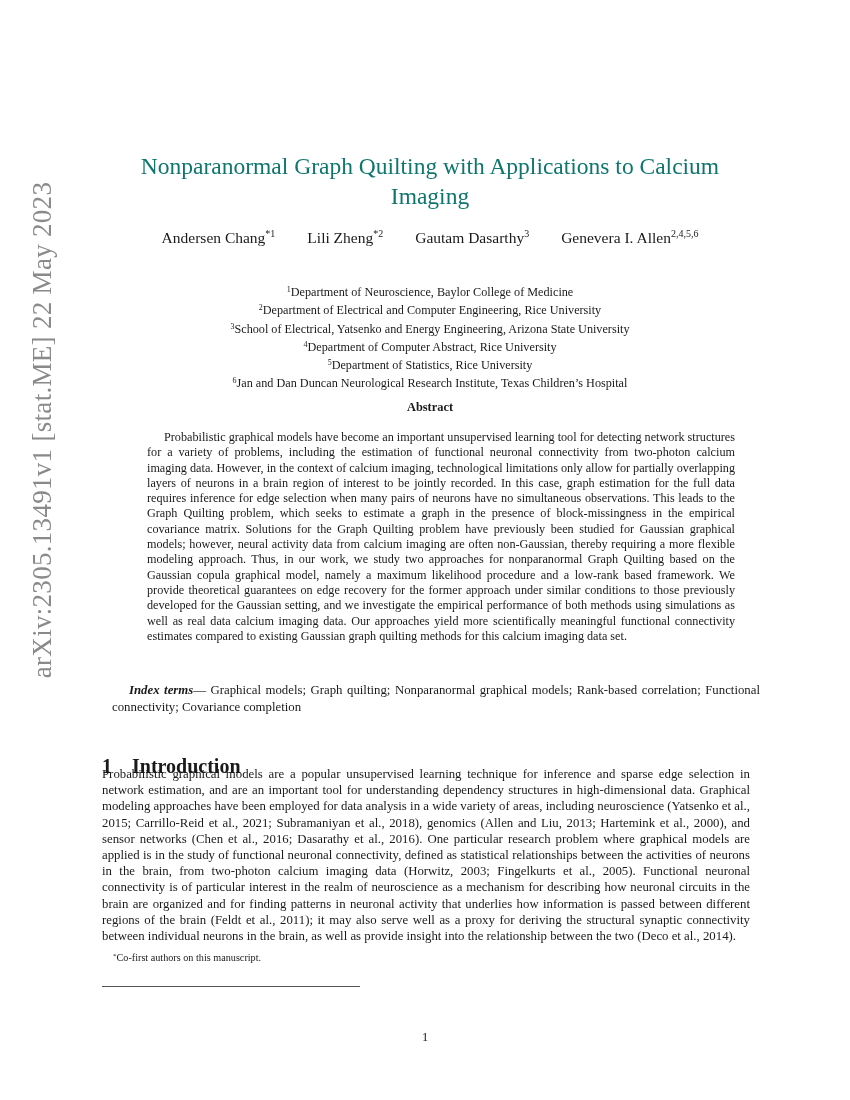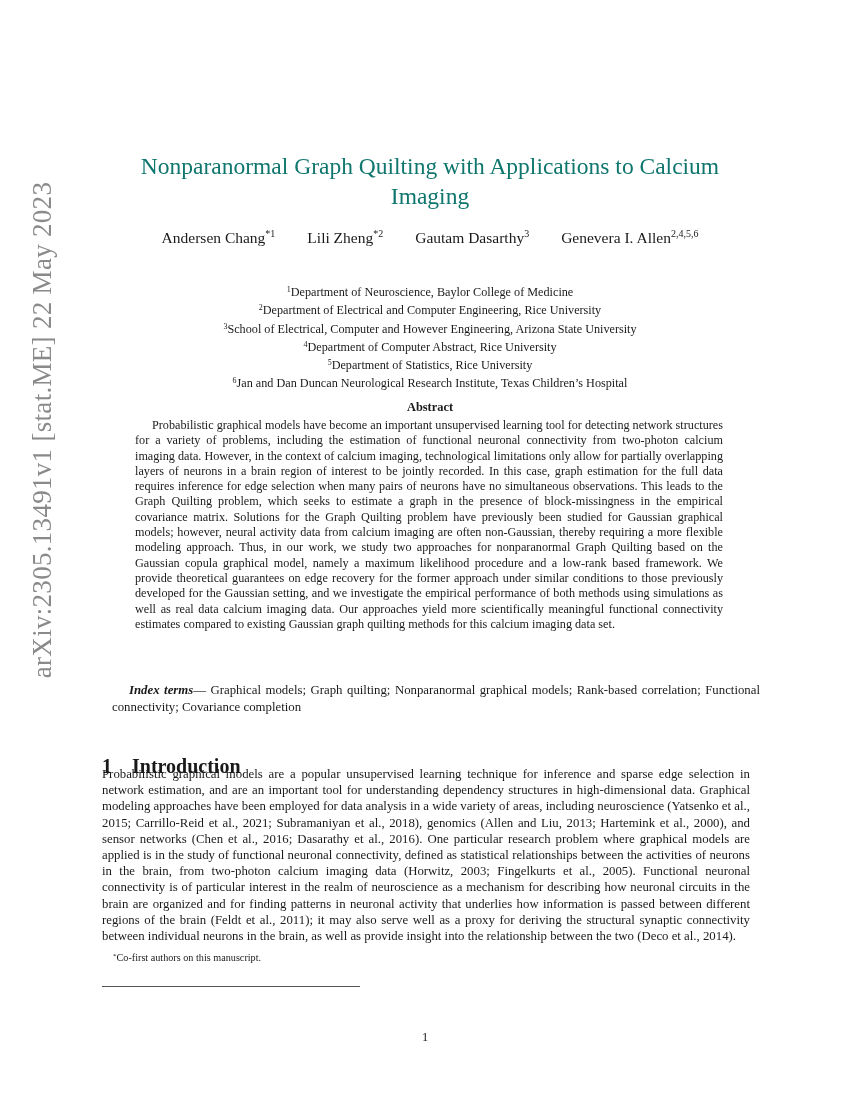--- a/index.html
+++ b/index.html
@@ -26,21 +26,21 @@
     text-align: center; font-size: 12.2px; line-height: 15.3px; margin-top: 20px;
   }
   .affils sup { font-size: 8px; vertical-align: 4px; }
   .abstract-title {
     position: absolute; left: 100px; width: 660px; top: 400px;
     text-align: center; font-weight: bold; font-size: 12.4px;
   }
   .abstract {
     position: absolute; left: 135px; width: 588px; top: 418px;
     font-size: 12.2px; line-height: 15.3px; text-align: justify; text-indent: 17px;
-    margin: 0;
+    margin: 12px;
   }
   .index-terms {
     position: absolute; left: 102px; width: 648px; top: 672px;
     font-size: 12.8px; line-height: 16.5px; text-align: justify; text-indent: 17px; margin: 10px;
   }
   .index-terms .label { font-weight: bold; font-style: italic; }
   .section-heading {
     position: absolute; left: 102px; top: 729px; font-size: 20px; font-weight: bold; margin-top: 26px;
   }
   .section-heading .num { display: inline-block; width: 30px; }
@@ -71,21 +71,21 @@
 <div class="authors">
   <span><span>Andersen Chang</span><sup>*1</sup></span>
   <span><span>Lili Zheng</span><sup>*2</sup></span>
   <span><span>Gautam Dasarthy</span><sup>3</sup></span>
   <span><span>Genevera I. Allen</span><sup>2,4,5,6</sup></span>
 </div>
 
 <div class="affils">
   <div><sup>1</sup><span>Department of Neuroscience, Baylor College of Medicine</span></div>
   <div><sup>2</sup><span>Department of Electrical and Computer Engineering, Rice University</span></div>
-  <div><sup>3</sup><span>School of Electrical, Computer and However Engineering, Arizona State University</span></div>
+  <div><sup>3</sup><span>School of Electrical, Yatsenko and Energy Engineering, Arizona State University</span></div>
   <div><sup>4</sup><span>Department of Computer Abstract, Rice University</span></div>
   <div><sup>5</sup><span>Department of Statistics, Rice University</span></div>
   <div><sup>6</sup><span>Jan and Dan Duncan Neurological Research Institute, Texas Children’s Hospital</span></div>
 </div>
 
 <div class="abstract-title">Abstract</div>
 <p class="abstract">Probabilistic graphical models have become an important unsupervised learning tool for detecting network structures for a variety of problems, including the estimation of functional neuronal connectivity from two-photon calcium imaging data.  However, in the context of calcium imaging, technological limitations only allow for partially overlapping layers of neurons in a brain region of interest to be jointly recorded.  In this case, graph estimation for the full data requires inference for edge selection when many pairs of neurons have no simultaneous observations.  This leads to the Graph Quilting problem, which seeks to estimate a graph in the presence of block-missingness in the empirical covariance matrix. Solutions for the Graph Quilting problem have previously been studied for Gaussian graphical models; however, neural activity data from calcium imaging are often non-Gaussian, thereby requiring a more flexible modeling approach.  Thus, in our work, we study two approaches for nonparanormal Graph Quilting based on the Gaussian copula graphical model, namely a maximum likelihood procedure and a low-rank based framework. We provide theoretical guarantees on edge recovery for the former approach under similar conditions to those previously developed for the Gaussian setting, and we investigate the empirical performance of both methods using simulations as well as real data calcium imaging data. Our approaches yield more scientifically meaningful functional connectivity estimates compared to existing Gaussian graph quilting methods for this calcium imaging data set.</p>
 
 <p class="index-terms"><span class="label">Index terms</span><span>— Graphical models; Graph quilting; Nonparanormal graphical models; Rank-based correlation; Functional connectivity; Covariance completion</span></p>
 

